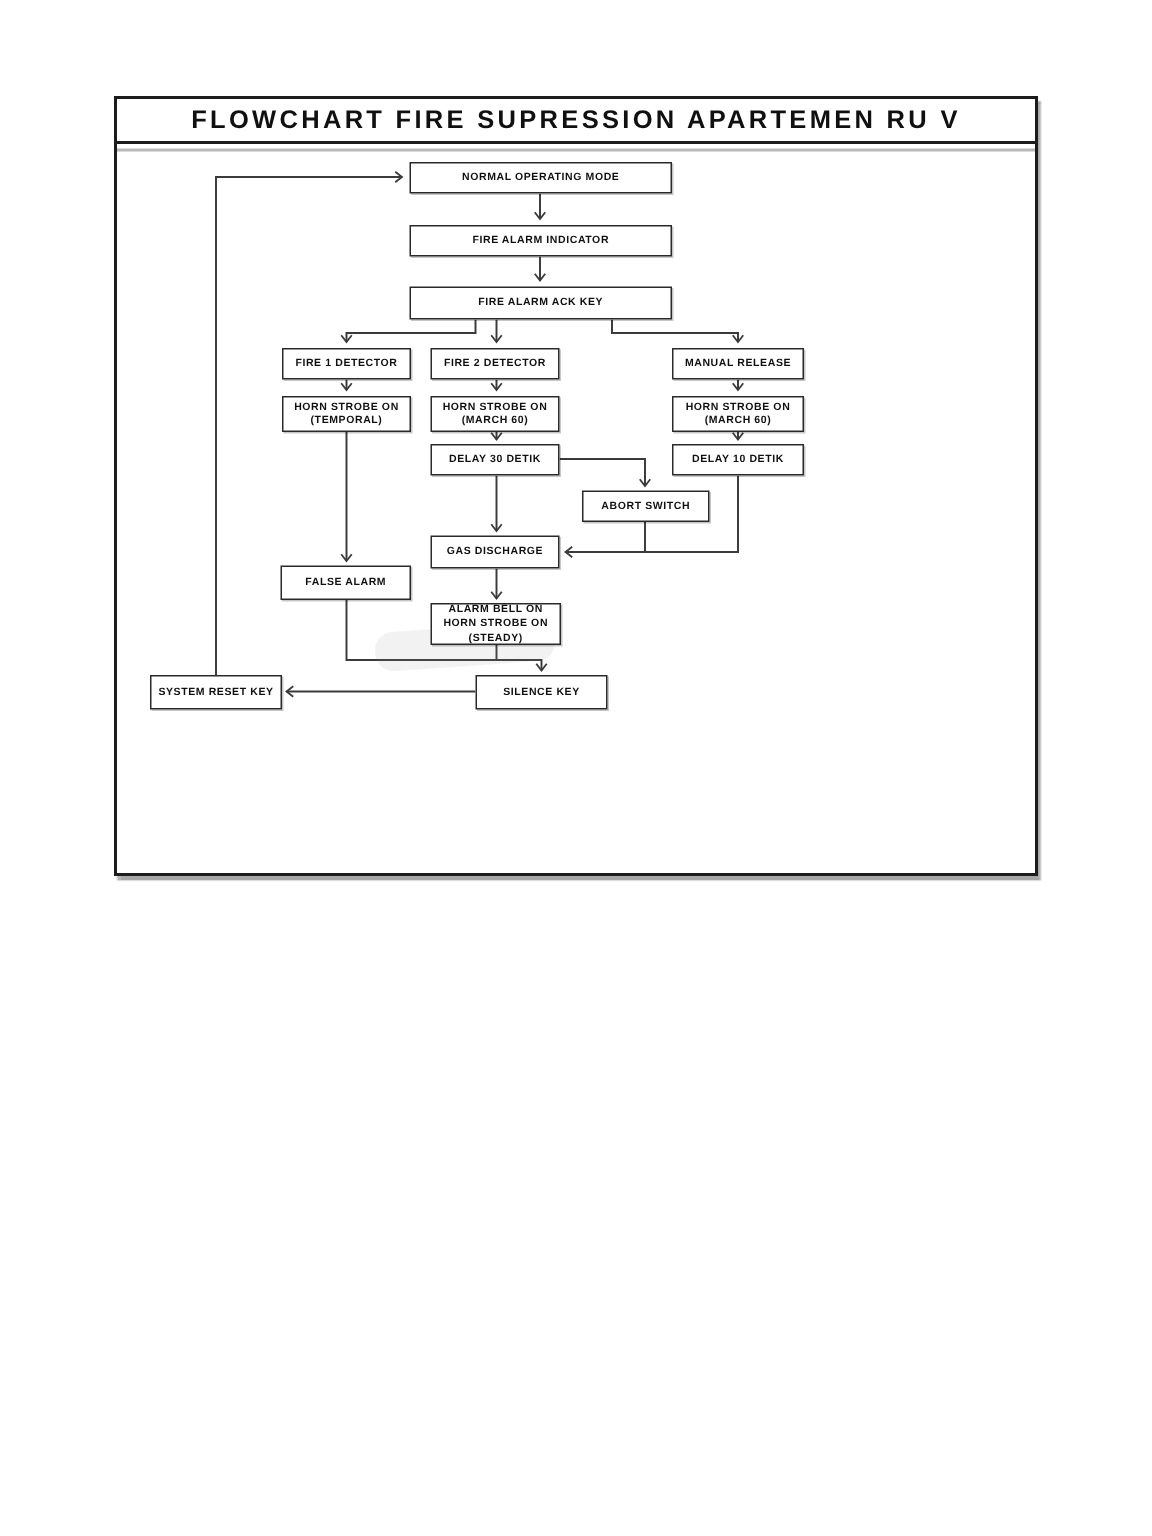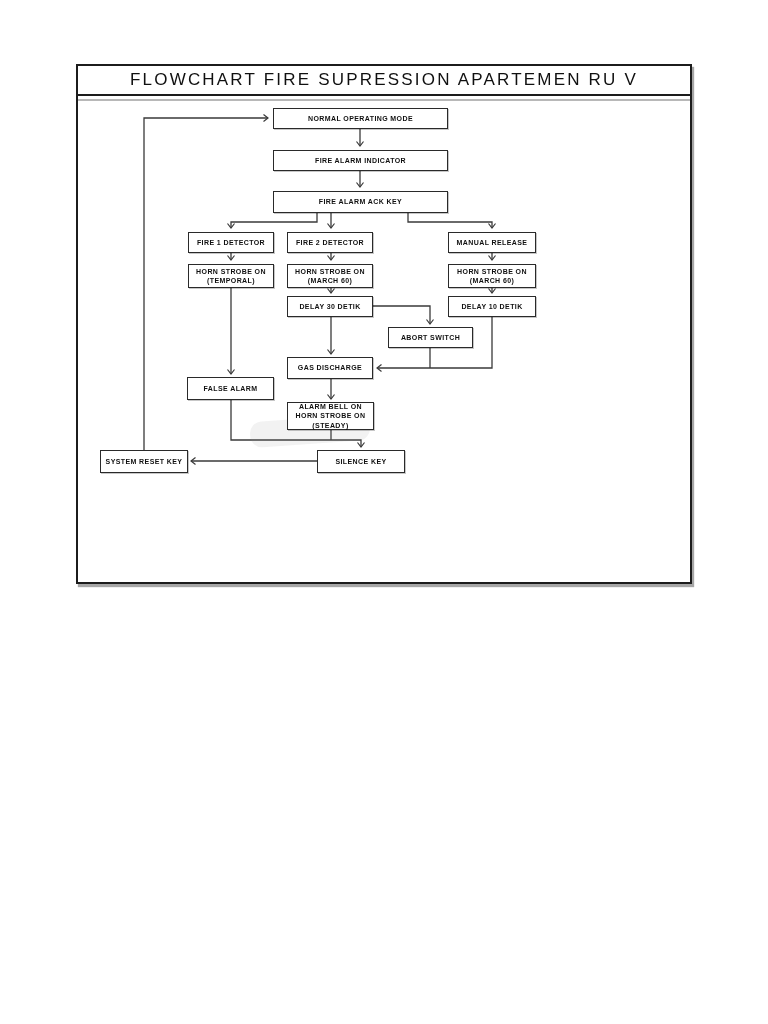--- a/index.html
+++ b/index.html
@@ -10,21 +10,21 @@
   .sheet {
     position:absolute; left:76px; top:64px; width:616px; height:520px;
     border:2px solid #1c1c1c; background:#ffffff; box-sizing:border-box;
     box-shadow:2px 3px 1px rgba(0,0,0,0.35);
   }
   .titlebar {
     height:28px; border-bottom:2px solid #1c1c1c;
     display:flex; align-items:center; justify-content:center;
   }
   .titlebar .title-text {
-    font-weight:normal; font-size:17px; letter-spacing:2.2px; color:#101010;
+    font-weight:bold; font-size:17px; letter-spacing:2.2px; color:#101010;
     white-space:nowrap;
   }
   .title-divider { height:2px; background:#b8b8b8; margin-top:3px; }
   svg.connectors {
     position:absolute; left:0; top:0; width:768px; height:1024px;
     pointer-events:none;
   }
   .node {
     position:absolute; box-sizing:border-box;
     border:1.5px solid #2a2a2a; background:#ffffff;

